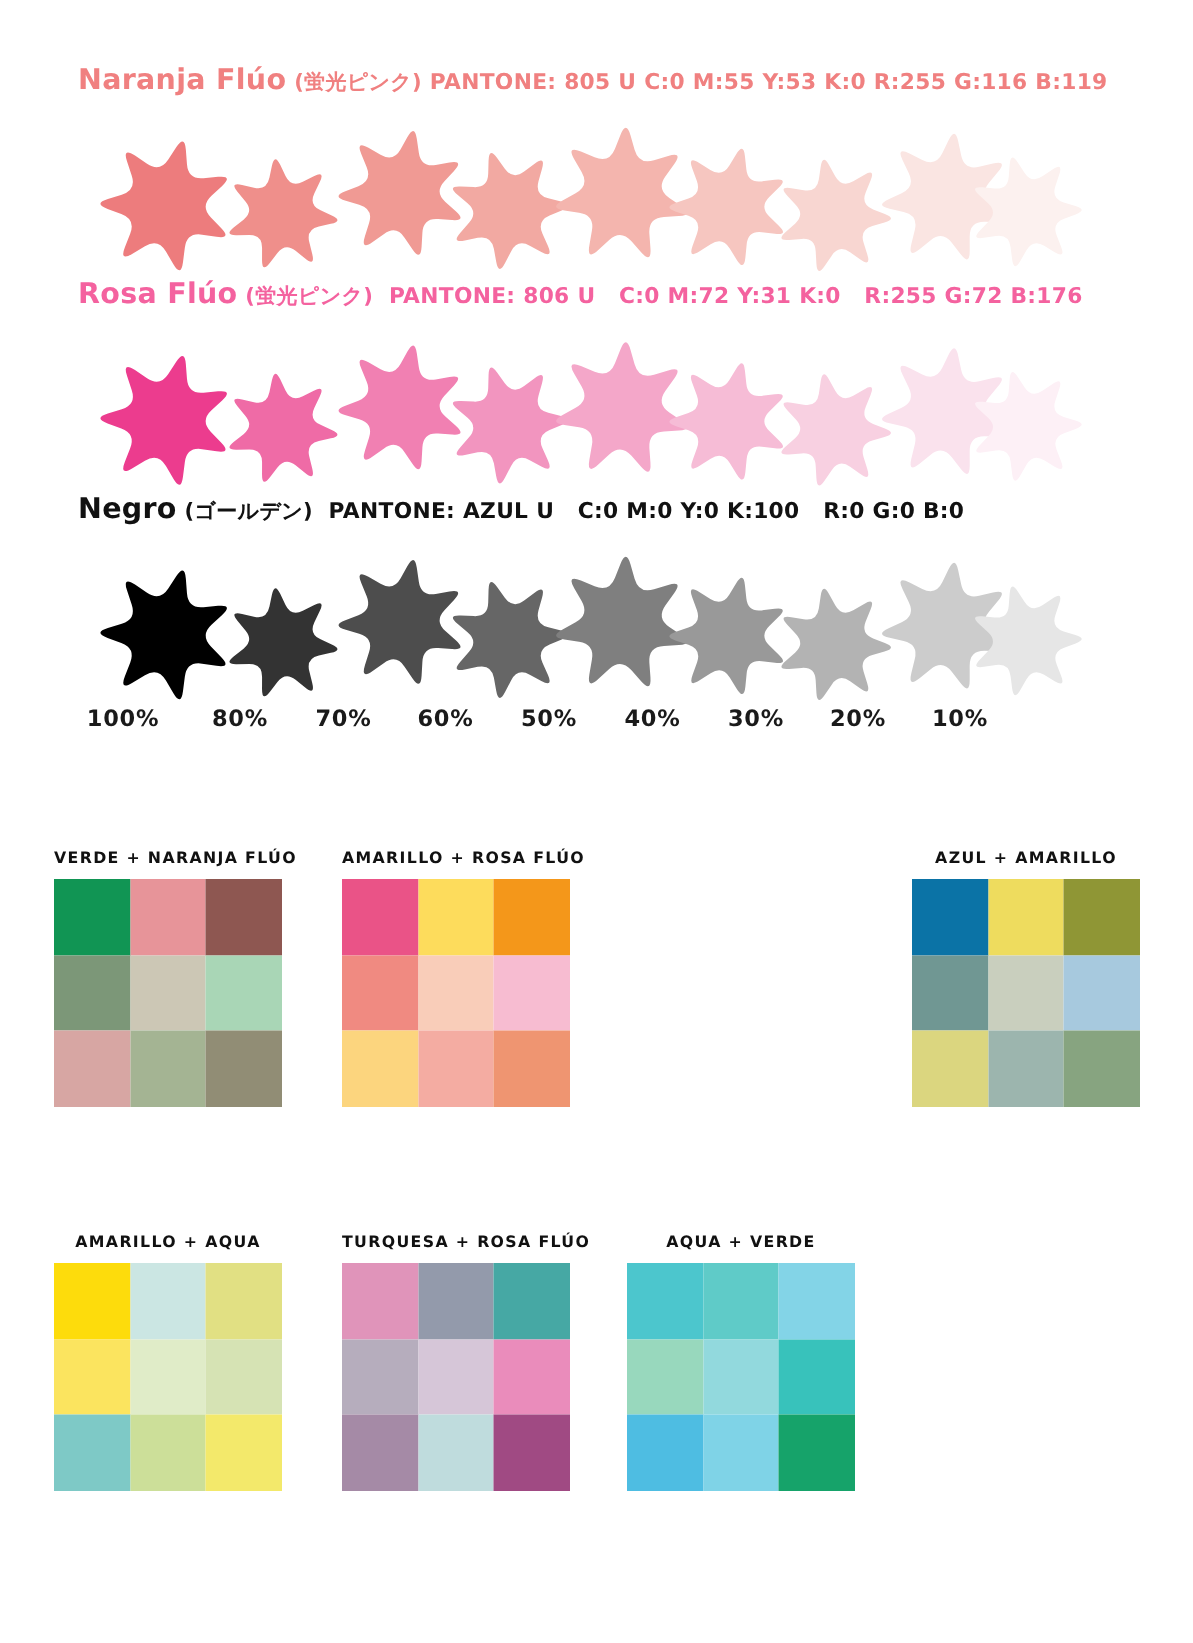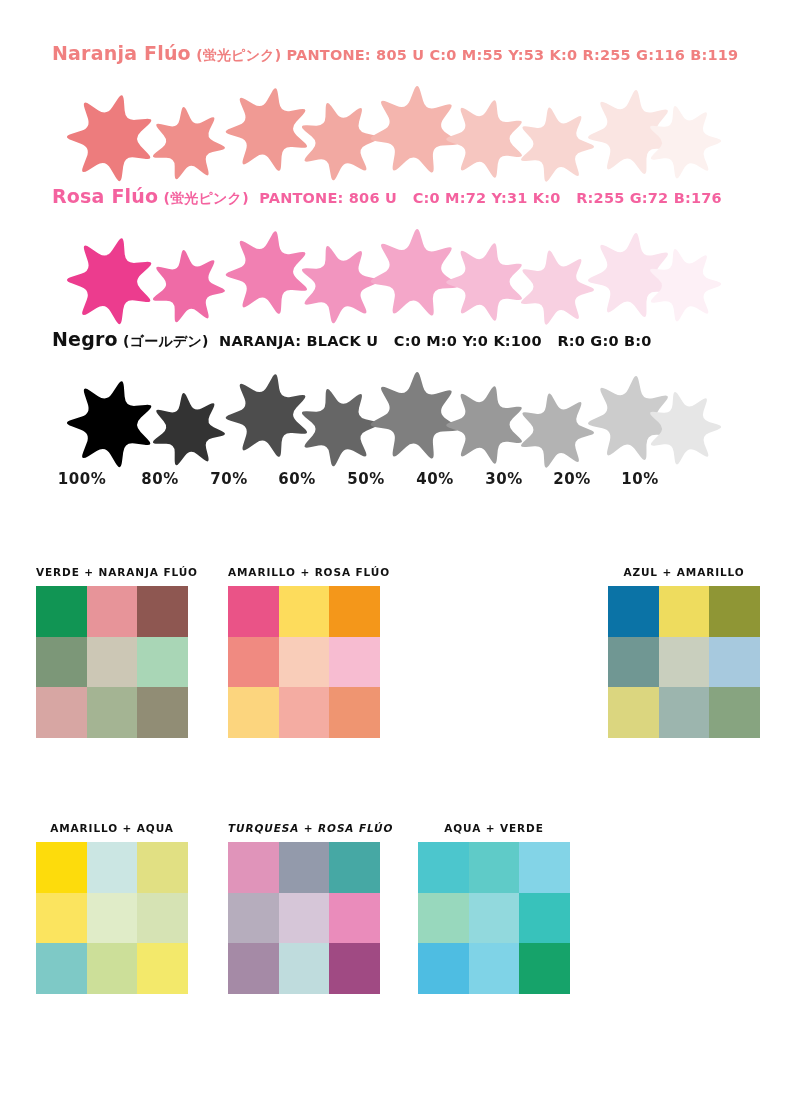--- a/index.html
+++ b/index.html
@@ -173,21 +173,21 @@
             <path d="M37.35,13.58Q38.12,3.49 43.64,11.97L48.83,19.95Q54.34,28.43 62.71,22.75L70.59,17.40Q78.96,11.72 75.77,21.32L72.76,30.35Q69.57,39.95 79.23,42.95L88.32,45.77Q97.98,48.77 88.49,52.26L79.55,55.55Q70.06,59.03 73.74,68.46L77.20,77.33Q80.88,86.75 72.23,81.50L64.09,76.56Q55.44,71.32 50.37,80.07L45.59,88.30Q40.52,97.05 39.23,87.02L38.02,77.58Q36.73,67.55 26.72,69.04L17.31,70.44Q7.30,71.93 14.34,64.66L20.97,57.83Q28.01,50.56 20.60,43.67L13.64,37.18Q6.23,30.29 16.30,31.26L25.78,32.18Q35.85,33.16 36.62,23.07Z" fill="#fdf0f6"></path>
           </svg>
         </div>
       </div>
   </div>
 
   <div class="star-section" style="top:328px;">
     <div class="star-heading" style="margin-left: 52px; color: rgb(17, 17, 17);">
       <span class="nm">Negro</span>
       <span class="jp">(ゴールデン)</span>
-      &nbsp;<span>NARANJA: BLACK U</span>
+      &nbsp;<span>PANTONE: AZUL U</span>
       &nbsp;&nbsp;<span>C:0 M:0 Y:0 K:100</span>
       &nbsp;&nbsp;<span>R:0 G:0 B:0</span>
     </div>
     <div class="star-row" style="margin-top:14px;">
         <div class="star" style="left: 60px; top: 8px;">
           <svg width="102" height="102" viewBox="0 0 100 100">
             <path d="M56.36,11.97Q61.88,3.49 62.65,13.58L63.38,23.07Q64.15,33.16 74.22,32.18L83.70,31.26Q93.77,30.29 86.36,37.18L79.40,43.67Q71.99,50.56 79.03,57.83L85.66,64.66Q92.70,71.93 82.69,70.44L73.28,69.04Q63.27,67.55 61.98,77.58L60.77,87.02Q59.48,97.05 54.41,88.30L49.63,80.07Q44.56,71.32 35.91,76.56L27.77,81.50Q19.12,86.75 22.80,77.33L26.26,68.46Q29.94,59.03 20.45,55.55L11.51,52.26Q2.02,48.77 11.68,45.77L20.77,42.95Q30.43,39.95 27.24,30.35L24.23,21.32Q21.04,11.72 29.41,17.40L37.29,22.75Q45.66,28.43 51.17,19.95Z" fill="#000000"></path>
           </svg>
         </div>
         <div class="star" style="left: 145px; top: 22px;">
@@ -295,21 +295,21 @@
         <div class="cell" style="background: rgb(203, 230, 227);"></div>
         <div class="cell" style="background: rgb(225, 224, 131);"></div>
         <div class="cell" style="background: rgb(251, 228, 95);"></div>
         <div class="cell" style="background: rgb(224, 236, 200);"></div>
         <div class="cell" style="background: rgb(214, 227, 180);"></div>
         <div class="cell" style="background: rgb(126, 201, 198);"></div>
         <div class="cell" style="background: rgb(204, 223, 153);"></div>
         <div class="cell" style="background: rgb(243, 233, 107);"></div>
       </div>
   </div>
-  <div class="combo" style="left:228px;top:822px;font-style:italic;">
+  <div class="combo" style="left:228px;top:822px;">
     <div class="combo-label">TURQUESA + ROSA FLÚO</div>
     <div class="grid">
         <div class="cell" style="background: rgb(224, 148, 186);"></div>
         <div class="cell" style="background: rgb(147, 154, 171);"></div>
         <div class="cell" style="background: rgb(70, 168, 164);"></div>
         <div class="cell" style="background: rgb(182, 173, 189);"></div>
         <div class="cell" style="background: rgb(214, 198, 216);"></div>
         <div class="cell" style="background: rgb(234, 140, 187);"></div>
         <div class="cell" style="background: rgb(165, 138, 166);"></div>
         <div class="cell" style="background: rgb(191, 220, 221);"></div>

